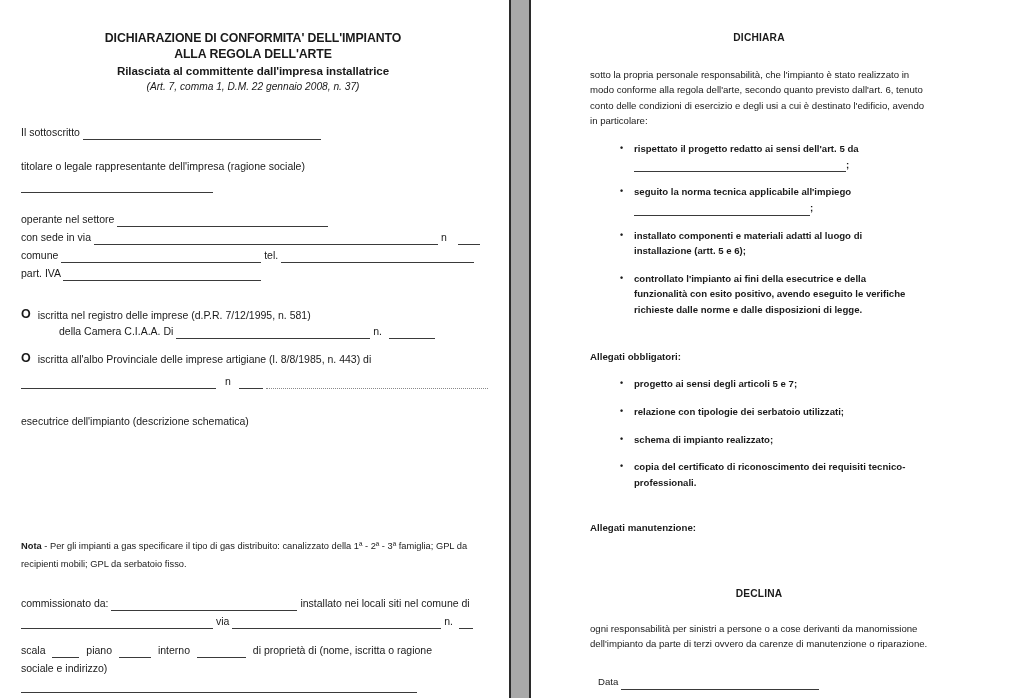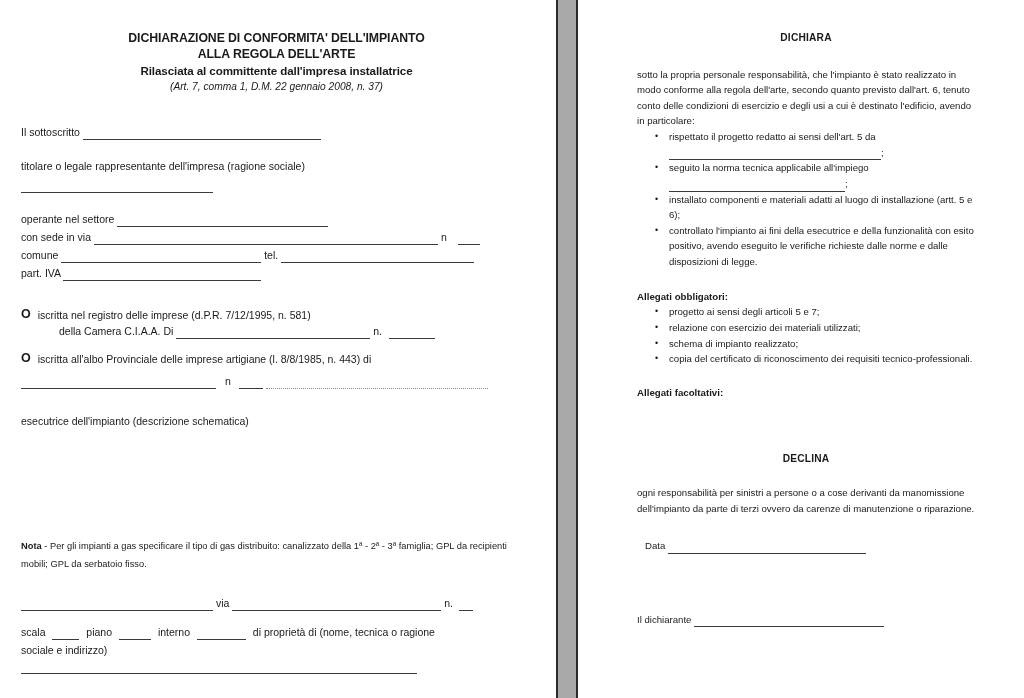--- a/index.html
+++ b/index.html
@@ -21,21 +21,21 @@
     display: flex;
     flex-direction: row;
     align-items: stretch;
   }
   
   .page {
     background: #ffffff;
     position: relative;
     overflow: hidden;
   }
-  .page-left  { width: 556px; }
+  .page-left  { width: 509px; }
   .page-right { width: 407px; }
 
   .page-gutter {
     width: 22px;
     background: #a9a9a9;
     border-left: 2px solid #2b2b2b;
     border-right: 2px solid #2b2b2b;
     box-sizing: border-box;
     flex: 0 0 auto;
   }
@@ -137,21 +137,22 @@
   ul.blist {
     margin: 0;
     padding: 0 0 0 32px;
     list-style: none;
   }
   ul.blist > li {
     position: relative;
     font-size: 9.6px;
     line-height: 1.63;
     padding-left: 0;
-    margin: 0;
+    margin: 12px;
+    font-weight: bold;
   }
   ul.blist > li::before {
     content: "\2022";
     position: absolute;
     left: -14px;
     top: 0;
     font-size: 9px;
   }
   .bold-head {
     font-weight: bold;
@@ -247,39 +248,44 @@
       <div class="fline">esecutrice dell'impianto (descrizione schematica)</div>
 
       <div style="height:100px"></div>
 
       <div class="nota">
         <b>Nota</b><span> - Per gli impianti a gas specificare il tipo di gas distribuito: canalizzato della 1ª - 2ª - 3ª famiglia; GPL da recipienti mobili; GPL da serbatoio fisso.</span>
       </div>
 
       <div style="height:22px"></div>
 
+      <div class="fline">
+        <span>commissionato da:</span>
+        <span class="ul" style="width:186px"></span>
+        <span>installato nei locali siti nel comune di</span>
+      </div>
 
       <div class="fline">
         <span class="ul" style="width:192px"></span>
         <span>via</span>
         <span class="ul" style="width:209px"></span>
         <span>n.</span>
         <span class="ul" style="width:14px;margin-left:3px"></span>
       </div>
 
       <div class="gap-sm"></div>
 
       <div class="fline">
         <span>scala</span>
         <span class="ul" style="width:27px;margin:0 4px"></span>
         <span>piano</span>
         <span class="ul" style="width:32px;margin:0 4px"></span>
         <span>interno</span>
         <span class="ul" style="width:49px;margin:0 4px"></span>
-        <span>di proprietà di (nome, tecnica o ragione</span>
+        <span>di proprietà di (nome, iscritta o ragione</span>
       </div>
       <div class="fline">sociale e indirizzo)</div>
 
       <div class="rule-full" style="margin-top:14px;width:396px"></div>
 
       <div style="height:20px"></div>
 
     </div>
   </div>
 
@@ -309,28 +315,28 @@
         <li>
           <span>controllato l'impianto ai fini della esecutrice e della funzionalità con esito positivo, avendo eseguito le verifiche richieste dalle norme e dalle disposizioni di legge.</span>
         </li>
       </ul>
 
       <div style="height:17px"></div>
 
       <div class="bold-head">Allegati obbligatori:</div>
       <ul class="blist">
         <li>progetto ai sensi degli articoli 5 e 7;</li>
-        <li>relazione con esercizio dei materiali utilizzati;</li>
+        <li>relazione con tipologie dei serbatoio utilizzati;</li>
         <li>schema di impianto realizzato;</li>
         <li>copia del certificato di riconoscimento dei requisiti tecnico-professionali.</li>
       </ul>
 
       <div style="height:16px"></div>
 
-      <div class="bold-head">Allegati facoltativi:</div>
+      <div class="bold-head">Allegati manutenzione:</div>
 
       <div style="height:50px"></div>
 
       <div class="sec-head">DECLINA</div>
 
       <div style="height:18px"></div>
 
       <div class="para">ogni responsabilità per sinistri a persone o a cose derivanti da manomissione dell'impianto da parte di terzi ovvero da carenze di manutenzione o riparazione.</div>
 
       <div style="height:22px"></div>

